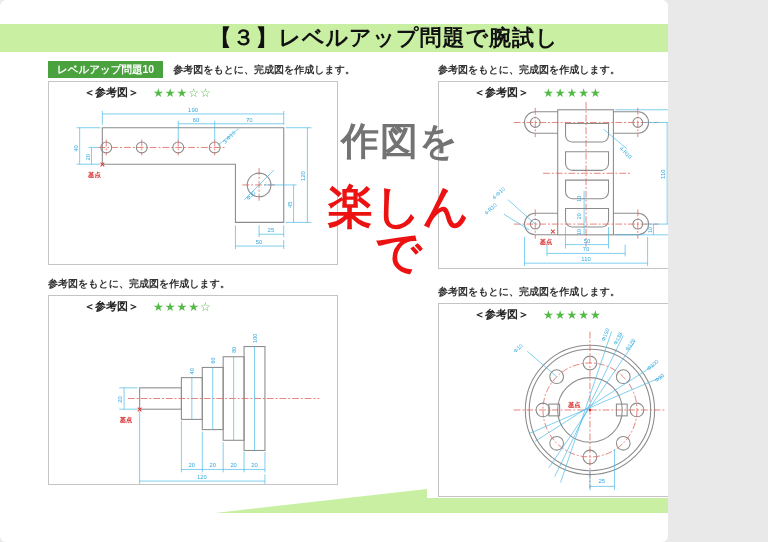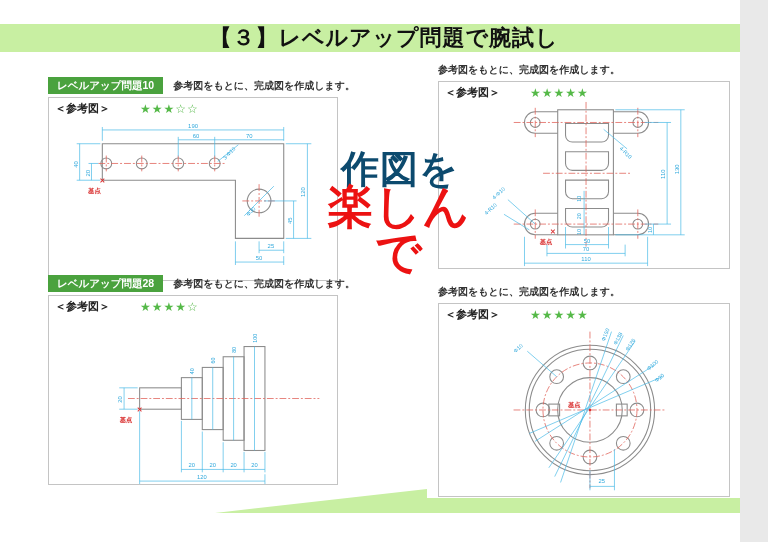--- a/index.html
+++ b/index.html
@@ -1,62 +1,62 @@
 <!DOCTYPE html>
 <html><head>
 <meta charset="utf-8">
 <style>
   html,body{margin:0;padding:0;background:#e9e9e9;}
-  .slide{position:relative;width:740px;height:542px;background:#ffffff;overflow:hidden;
-         font-family:"Liberation Sans",sans-serif;}
+  .slide{position:relative;width:668px;height:542px;background:#ffffff;overflow:hidden;
+         font-family:"Liberation Sans",sans-serif;border-radius:6px;}
   
   .banner{position:absolute;left:0;top:24px;width:768px;height:28px;background:#c8efa2;
           display:flex;align-items:center;justify-content:center;z-index:1;}
   .banner h1{margin:0;font-size:22px;font-weight:bold;color:#111;letter-spacing:1px;}
   
   .swoosh{position:absolute;left:0;top:0;z-index:0;}
   
   .panel{position:absolute;z-index:2;}
   .phead{display:flex;align-items:center;gap:10px;height:19px;margin-bottom:2px;}
   .badge{background:#4aa23e;color:#fff;font-size:10.5px;font-weight:bold;
          padding:2px 9px;white-space:nowrap;line-height:1.3;}
   .instr{font-size:10px;font-weight:bold;color:#333;white-space:nowrap;}
   .pbox{background:#fff;border:1px solid #c4c4c4;position:relative;padding:3px 2px 0 6px;box-sizing:border-box;}
-  .refrow{display:flex;align-items:center;gap:30px;height:15px;}
+  .refrow{display:flex;align-items:center;gap:14px;height:15px;margin-left:29px;}
   .reflabel{font-weight:bold;font-size:11px;color:#222;white-space:nowrap;}
   .stars{color:#55b948;font-size:12px;letter-spacing:1px;line-height:1;white-space:nowrap;}
   svg{display:block;}
   
   .outl{stroke:#8c8c8c;stroke-width:1.1;fill:none;}
   .dimln{stroke:#45b8e6;stroke-width:0.7;fill:none;}
   .cline{stroke:#e0635a;stroke-width:0.8;fill:none;stroke-dasharray:7 2 2 2;}
   .dim{font-size:6px;fill:#2fa8dc;text-anchor:middle;}
   .dims{font-size:5.5px;fill:#2fa8dc;text-anchor:middle;}
   .dimst{font-size:5.5px;fill:#2fa8dc;text-anchor:start;}
   .redlab{font-size:6.5px;font-weight:bold;fill:#d93030;text-anchor:middle;}
   .redmark{font-size:7px;font-weight:bold;fill:#d93030;text-anchor:middle;}
   
   .msg{position:absolute;z-index:3;font-weight:bold;text-align:center;letter-spacing:1px;line-height:1;}
-  .msg-blue{color:#0c4a6e;margin-top:28px;}
+  .msg-blue{color:#737373;}
   .msg-red{color:#ec1212;}
 </style>
 </head>
 <body>
 
 <div class="slide">
 
   <div class="banner">
     <h1>【３】レベルアップ問題で腕試し</h1>
   </div>
 
   <svg class="swoosh" width="768" height="542" viewBox="0 0 768 542">
     <polygon points="215,513 427,489 427,498 768,498 768,513" fill="#c8efa2"></polygon>
   </svg>
 
-  <section class="panel" style="left:48px;top:76px;width:290px;">
+  <section class="panel" style="left:48px;top:60px;width:290px;">
     <div class="phead">
       <span class="badge">レベルアップ問題10</span>
       <span class="instr">参考図をもとに、完成図を作成します。</span>
     </div>
     <div class="pbox" style="height:184px;">
       <div class="refrow">
         <span class="reflabel">＜参考図＞</span>
         <span class="stars">★★★☆☆</span>
       </div>
       <svg width="280" height="160" viewBox="0 0 284 160">
@@ -166,21 +166,20 @@
         <g>
           <text class="redmark" x="110" y="137">✕</text>
           <text class="redlab" x="103" y="147">基点</text>
         </g>
       </svg>
     </div>
   </section>
 
   <section class="panel" style="left:48px;top:274px;width:290px;">
     <div class="phead">
-      <span class="badge">レベルアップ問題28</span>
       <span class="instr">参考図をもとに、完成図を作成します。</span>
     </div>
     <div class="pbox" style="height:190px;">
       <div class="refrow">
         <span class="reflabel">＜参考図＞</span>
         <span class="stars">★★★★☆</span>
       </div>
       <svg width="280" height="170" viewBox="0 0 288 175">
         <g>
           <rect class="outl" x="87" y="76" width="43" height="22"></rect>

